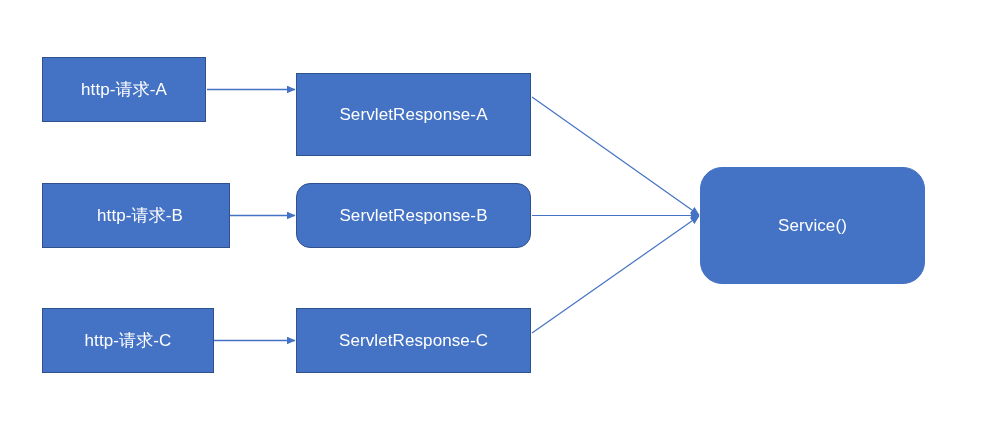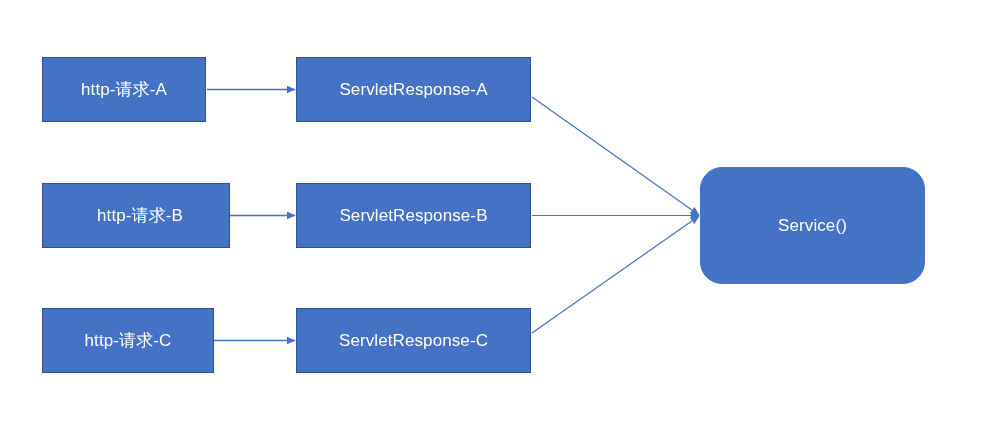--- a/index.html
+++ b/index.html
@@ -46,22 +46,22 @@
   }
   .node-label {
     display: block;
     pointer-events: none;
   }
   
   .req-a { left: 42px;  top: 57px;  width: 164px; height: 65px; }
   .req-b { left: 42px;  top: 183px; width: 188px; height: 65px; padding-left: 8px; }
   .req-c { left: 42px;  top: 308px; width: 172px; height: 65px; }
   
-  .res-a { left: 296px; top: 57px;  width: 235px; height: 65px; }
-  .res-b { left: 296px; top: 183px; width: 235px; height: 65px; }
+  .res-a { left: 296px; top: 73px;  width: 235px; height: 83px; }
+  .res-b { left: 296px; top: 183px; width: 235px; height: 65px; border-radius: 14px; }
   .res-c { left: 296px; top: 308px; width: 235px; height: 65px; }
   
   .service { left: 700px; top: 167px; width: 225px; height: 117px; }
 </style>
 </head>
 <body>
 
 <div id="canvas">
 
   <svg id="edges" width="986" height="433" viewBox="0 0 986 433" xmlns="http://www.w3.org/2000/svg">

